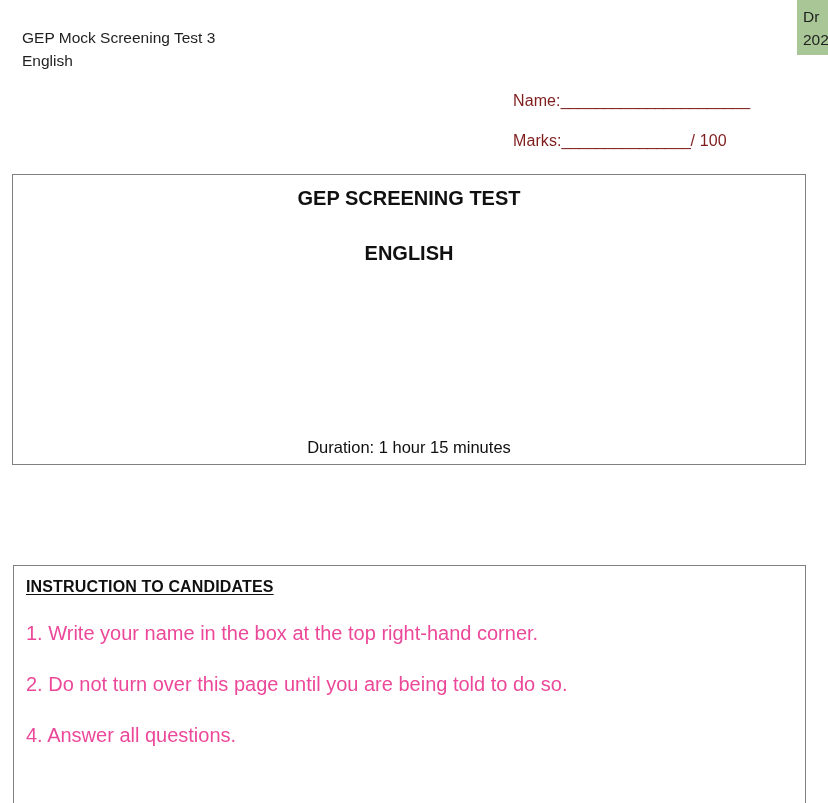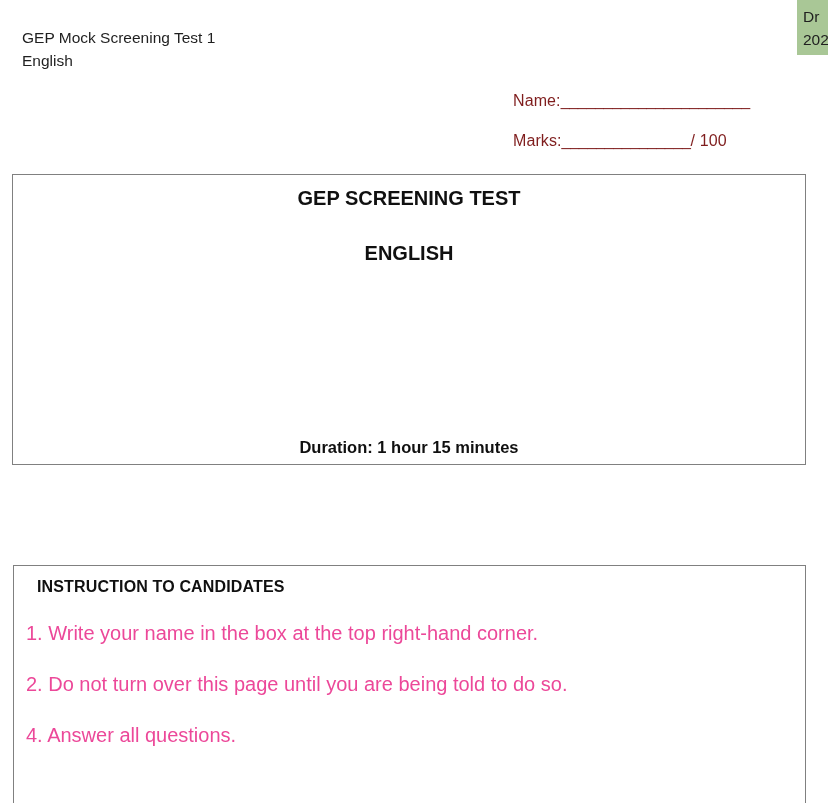--- a/index.html
+++ b/index.html
@@ -95,56 +95,57 @@
     white-space: nowrap;
   }
   .title-main   { top: 12px; }
   .title-sub    { top: 67px; }
   .title-duration {
     position: absolute;
     left: 0;
     right: 0;
     bottom: 7px;
     text-align: center;
-    font-weight: bold;
+    font-weight: normal;
     font-size: 16.5px;
     color: #101010;
     white-space: nowrap;
   }
 
   .instruction-box {
     left: 13px;
     top: 565px;
     width: 793px;
     height: 252px;            
     padding: 12px 14px 0 12px;
   }
   .instruction-heading {
     font-weight: bold;
     font-size: 16px;
+    text-decoration: underline;
     text-underline-offset: 2px;
     color: #101010;
     letter-spacing: 0.15px;
-    margin: 0 0 27px 11px;
+    margin: 0 0 27px 0;
   }
   .instruction-item {
     font-size: 20px;
     line-height: 21px;
     color: #ec4899;
     margin: 0 0 30px 0;
     white-space: nowrap;
   }
 </style>
 </head>
 <body>
 
 <div class="page">
 
   <div class="doc-header">
-    <div class="hdr-line">GEP Mock Screening Test 1</div>
+    <div class="hdr-line">GEP Mock Screening Test 3</div>
     <div class="hdr-line">English</div>
   </div>
 
   <div class="draft-stamp">
     <div class="stamp-line">Dr</div>
     <div class="stamp-line">202</div>
   </div>
 
   <div class="fields">
     <div class="field-row">

